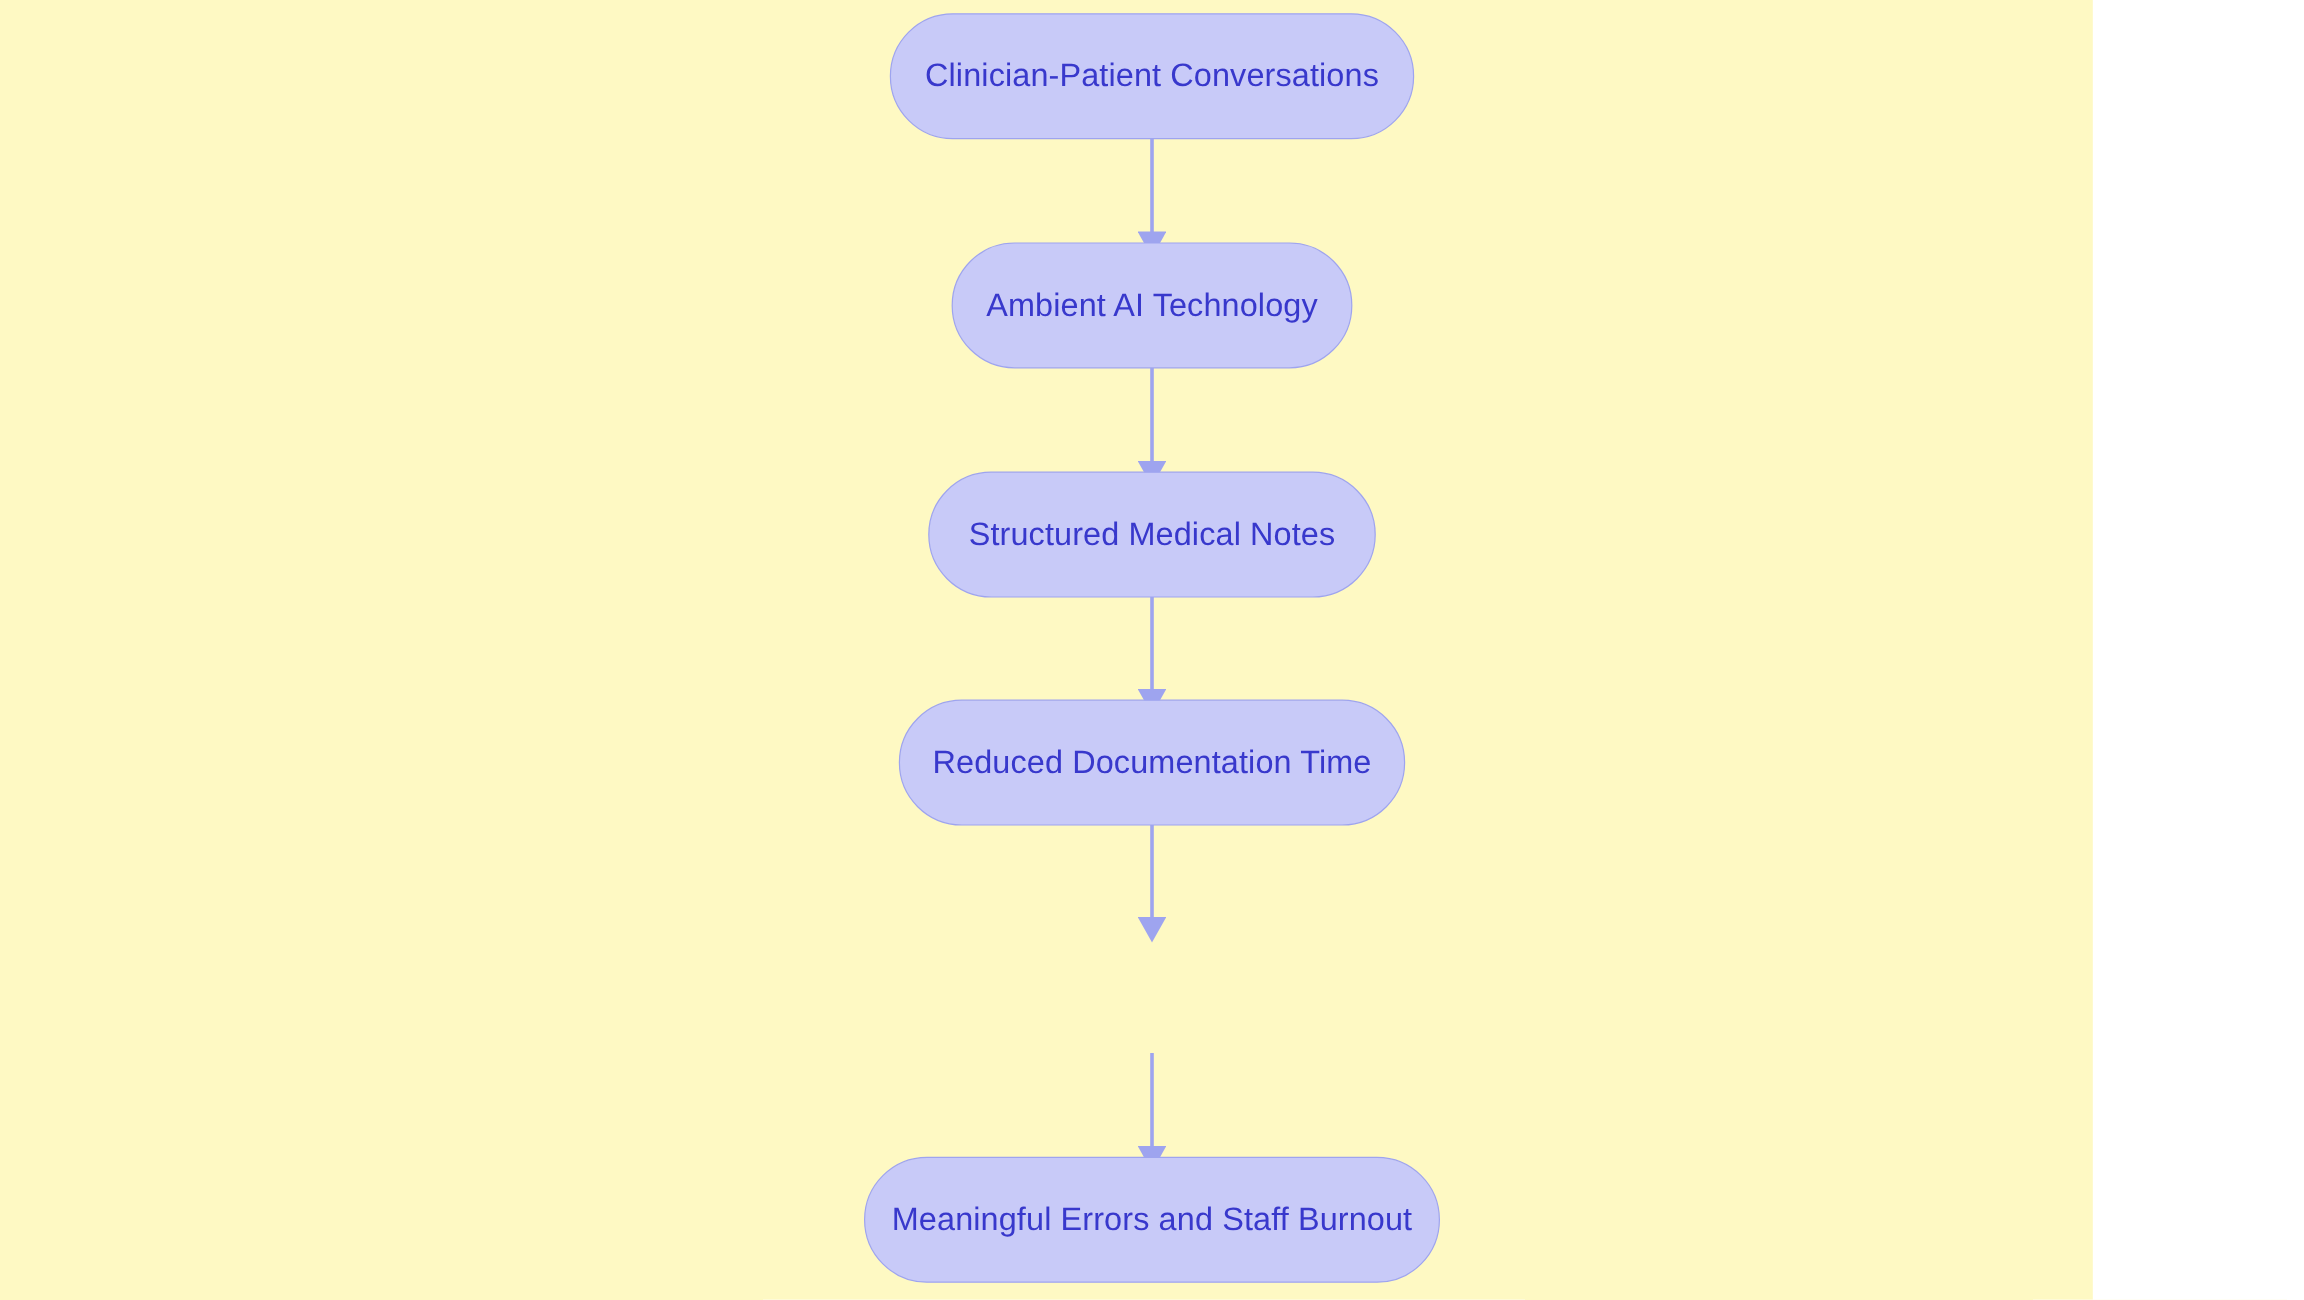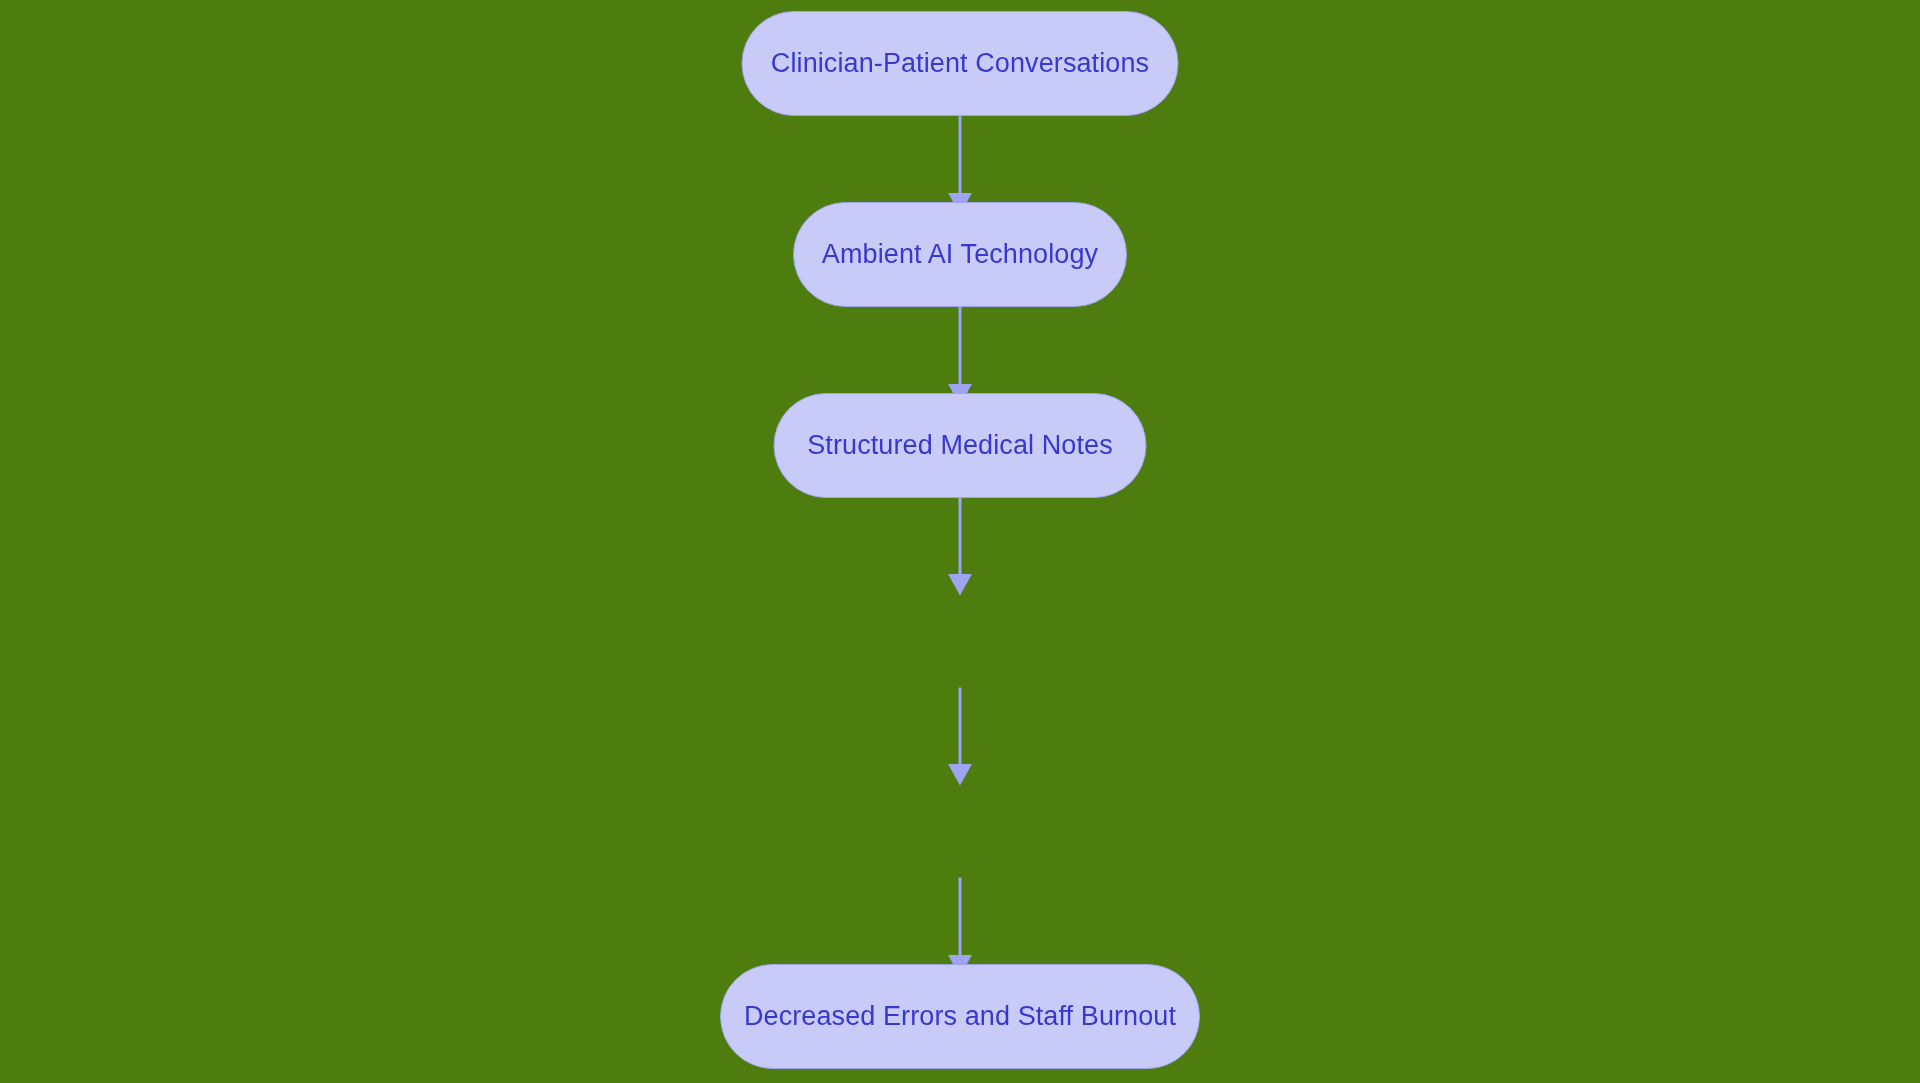--- a/index.html
+++ b/index.html
@@ -10,23 +10,23 @@
   }
   body {
     width: 1920px;
     height: 1083px;
     overflow: hidden;
     font-family: "Liberation Sans", "DejaVu Sans", sans-serif;
   }
 
   #flow-canvas {
     position: relative;
-    width: 1920px;
+    width: 1744px;
     height: 1083px;
-    background: #4d7c0f;
+    background: #fef9c3;
   }
 
   
   #edge-layer {
     position: absolute;
     left: 0;
     top: 0;
     width: 1920px;
     height: 1083px;
     overflow: visible;
@@ -88,18 +88,21 @@
   <div id="node-layer">
       <div class="flow-node" style="width: 437px; top: 10.5px; background: rgb(200, 202, 248); border-color: rgb(158, 164, 239);">
         <span class="flow-node-label" style="color: rgb(56, 56, 204);">Clinician-Patient Conversations</span>
       </div>
       <div class="flow-node" style="width: 373px; top: 392.5px; background: rgb(200, 202, 248); border-color: rgb(158, 164, 239);">
         <span class="flow-node-label" style="color: rgb(56, 56, 204);">Structured Medical Notes</span>
       </div>
       <div class="flow-node" style="width: 334px; top: 201.5px; background: rgb(200, 202, 248); border-color: rgb(158, 164, 239);">
         <span class="flow-node-label" style="color: rgb(56, 56, 204);">Ambient AI Technology</span>
       </div>
+      <div class="flow-node" style="width: 422px; top: 582.5px; background: rgb(200, 202, 248); border-color: rgb(158, 164, 239);">
+        <span class="flow-node-label" style="color: rgb(56, 56, 204);">Reduced Documentation Time</span>
+      </div>
       <div class="flow-node" style="width: 480px; top: 963.5px; background: rgb(200, 202, 248); border-color: rgb(158, 164, 239);">
-        <span class="flow-node-label" style="color: rgb(56, 56, 204);">Decreased Errors and Staff Burnout</span>
+        <span class="flow-node-label" style="color: rgb(56, 56, 204);">Meaningful Errors and Staff Burnout</span>
       </div>
     </div>
 
 </div>
 
 </body></html>

